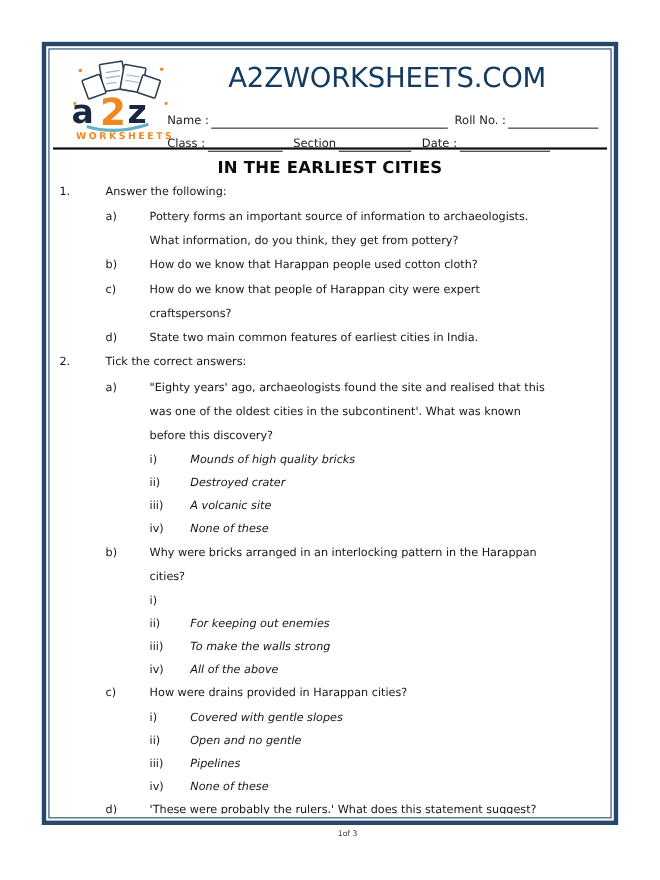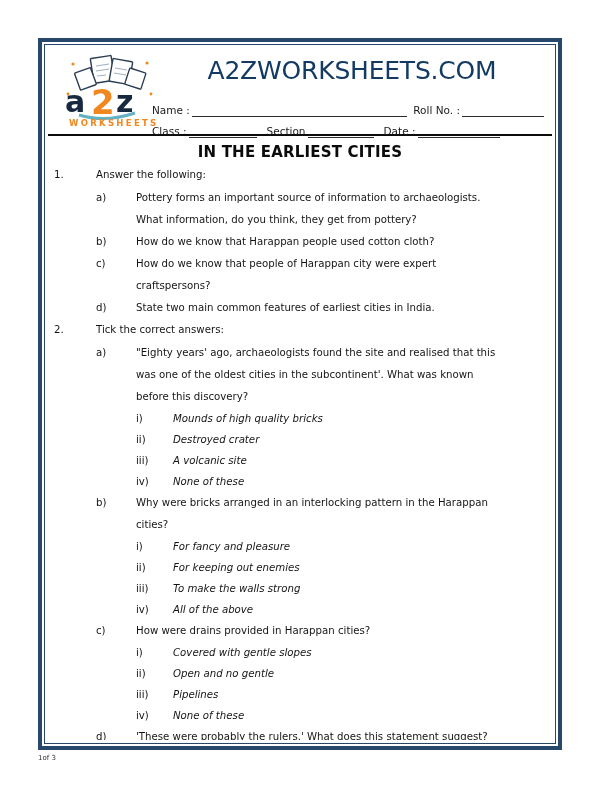--- a/index.html
+++ b/index.html
@@ -133,23 +133,23 @@
   .opt .lead {
     width: 37px; flex: 0 0 37px;
     margin-left: 82px;
     line-height: 21px;
   }
   .opt .body-text { line-height: 21px; font-style: italic; }
 
   
   .footer {
     position: absolute;
-    left: 38px; top: 754px;
+    left: 54px; top: 754px;
     width: 524px;
-    text-align: left;
+    text-align: center;
     font-size: 7px;
     color: #333;
   }
 
   
   .logo svg { display: block; }
 </style>
 </head>
 <body>
 
@@ -267,21 +267,20 @@
           <span class="lead">iv)</span>
           <span class="body-text">None of these</span>
         </div>
 
         <div class="sub-a">
           <span class="lead">b)</span>
           <span class="body-text">Why were bricks arranged in an interlocking pattern in the Harappan cities?</span>
         </div>
         <div class="opt">
           <span class="lead">i)</span>
-          <span class="body-text">For fancy and pleasure</span>
         </div>
         <div class="opt">
           <span class="lead">ii)</span>
           <span class="body-text">For keeping out enemies</span>
         </div>
         <div class="opt">
           <span class="lead">iii)</span>
           <span class="body-text">To make the walls strong</span>
         </div>
         <div class="opt">

